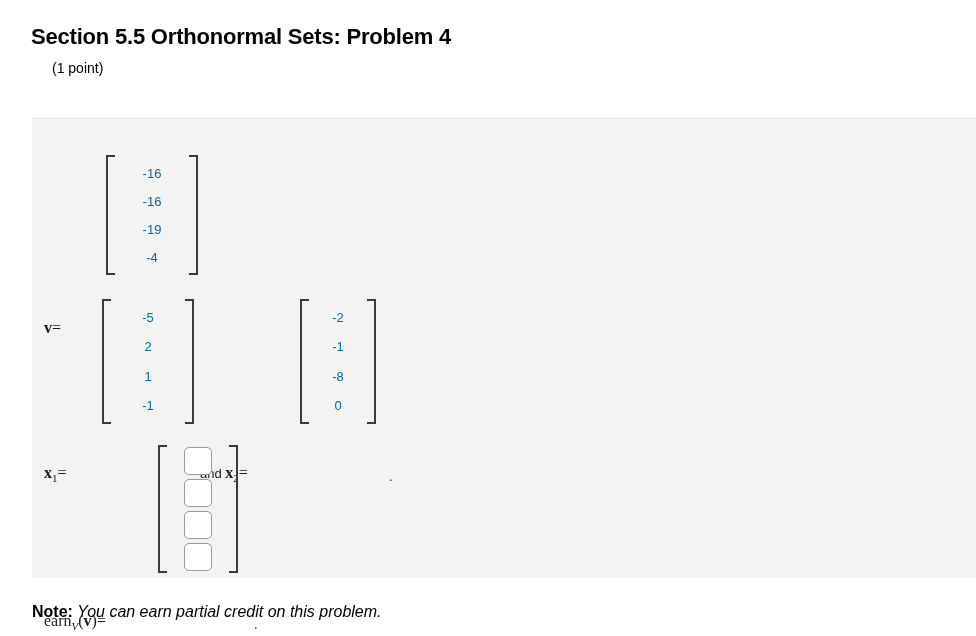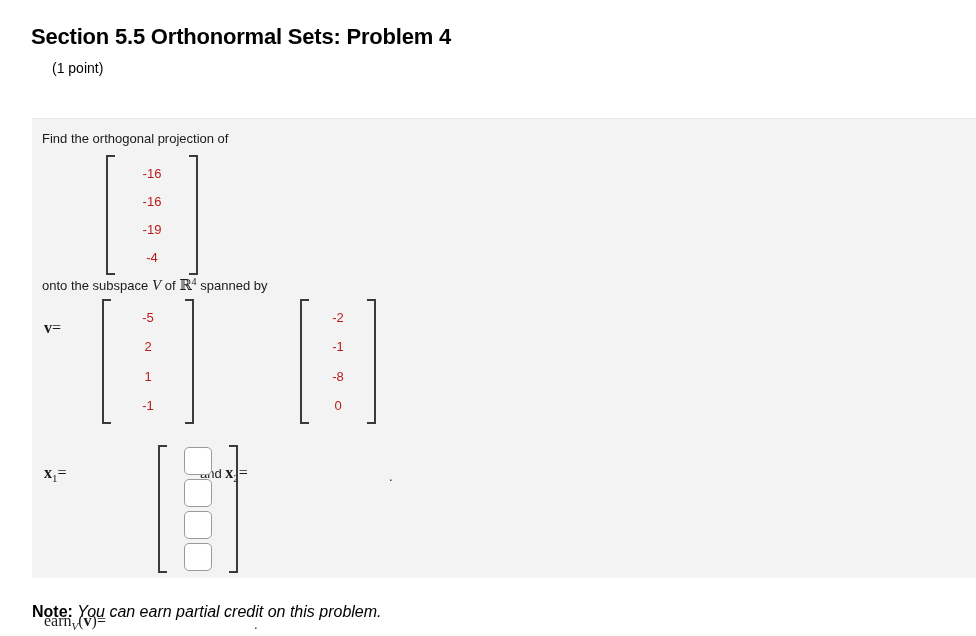--- a/index.html
+++ b/index.html
@@ -147,21 +147,21 @@
     display: flex;
     flex-direction: column;
     justify-content: space-around;
     align-items: center;
     flex: 1 1 auto;
     padding: 4px 0;
   }
   .matrix-entry {
     font-family: "Liberation Sans", sans-serif;
     font-size: 13px;
-    color: #b91c1c;
+    color: #0369a1;
     line-height: 15px;
     text-align: center;
   }
 
   
   #matrix-v {
     left: 74px;
     top: 36px;
     width: 92px;
     height: 120px;
@@ -232,48 +232,40 @@
 </style>
 </head>
 <body>
 
 <div id="page-title">Section 5.5 Orthonormal Sets: Problem 4</div>
 
 <div id="point-value">(1 point)</div>
 
 <div id="problem-panel">
 
-  <div class="static-text" id="prompt-line">Find the orthogonal projection of</div>
 
   <div class="math-label" id="label-v">
     <span class="mathserif bold-v">v</span><span class="eqsign">=</span>
   </div>
 
   <div class="matrix" id="matrix-v">
     <div class="bracket left">
         <i></i>
       </div>
     <div class="matrix-col">
       <div class="matrix-entry">-16</div>
       <div class="matrix-entry">-16</div>
       <div class="matrix-entry">-19</div>
       <div class="matrix-entry">-4</div>
     </div>
     <div class="bracket right">
         <i></i>
       </div>
   </div>
 
-  <div class="static-text" id="subspace-line">
-    <span>onto the subspace</span>
-    <span class="mi-italic">V</span>
-    <span>of</span>
-    <span class="bbR">ℝ</span><span class="sup4">4</span>
-    <span>spanned by</span>
-  </div>
 
   <div class="math-label" id="label-x1">
     <span class="mathserif bold-v">x</span><span class="mathserif sub">1</span><span class="eqsign">=</span>
   </div>
 
   <div class="matrix" id="matrix-x1">
     <div class="bracket left">
         <i></i>
       </div>
     <div class="matrix-col">

